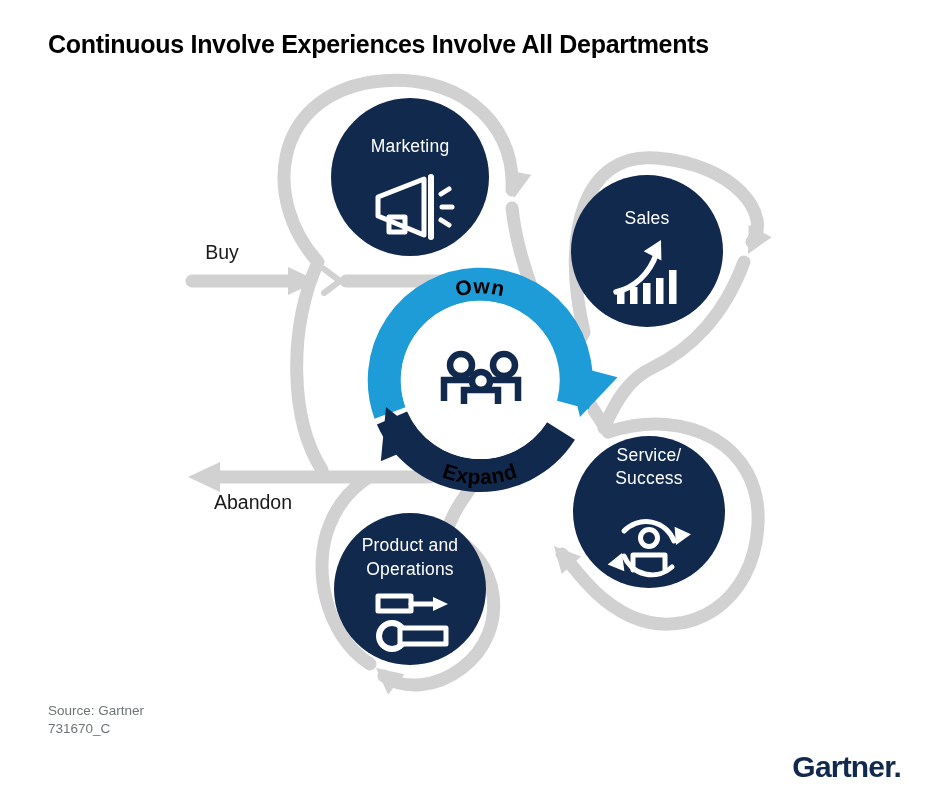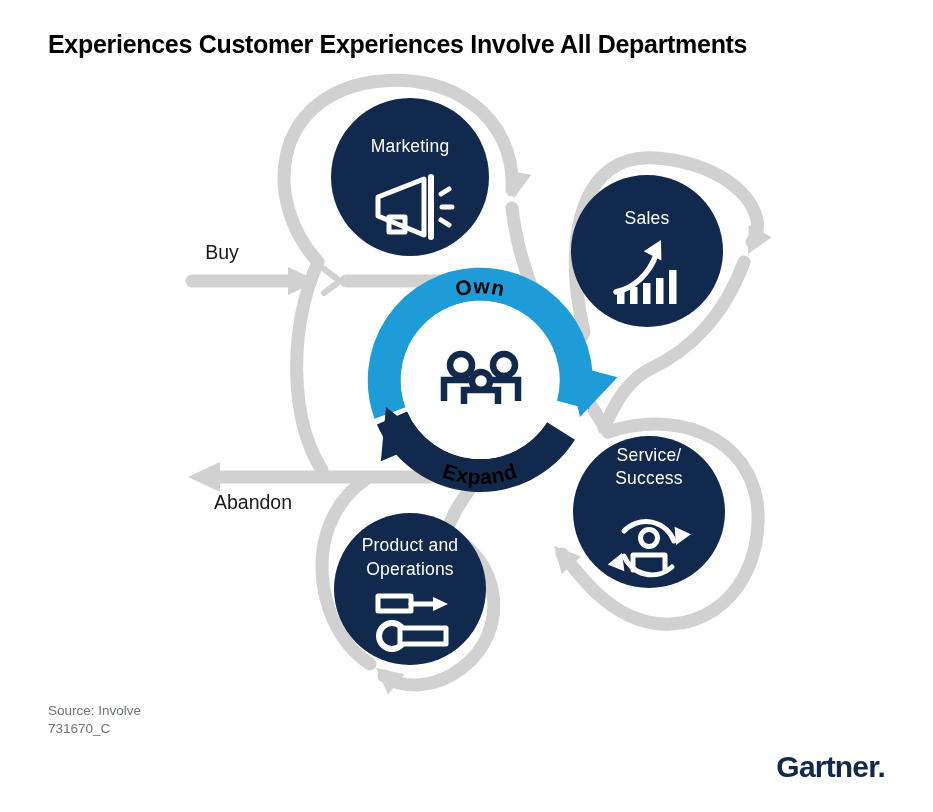--- a/index.html
+++ b/index.html
@@ -3,33 +3,33 @@
 <meta charset="utf-8">
 <style>
   html,body{margin:0;padding:0;background:#ffffff;}
   .page{position:relative;width:933px;height:812px;background:#fff;overflow:hidden;
         font-family:"Liberation Sans",sans-serif;}
   .title{position:absolute;left:48px;top:30px;width:840px;
          font-size:25px;font-weight:800;letter-spacing:-0.3px;color:#000;}
   .diagram{position:absolute;left:0;top:0;}
   .source{position:absolute;left:48px;top:703px;font-size:13.5px;color:#6e7478;}
   .docid{position:absolute;left:48px;top:721px;font-size:13.5px;color:#6e7478;}
-  .logo{position:absolute;right:48px;top:750px;font-size:30px;font-weight:700;
+  .logo{position:absolute;right:32px;top:750px;font-size:30px;font-weight:700;
         letter-spacing:-0.8px;color:#12294E;}
   svg text{font-family:"Liberation Sans",sans-serif;}
   .dept-label{font-size:17.5px;font-weight:500;fill:#ffffff;letter-spacing:0.2px;}
   .flow-label{font-size:19.5px;fill:#1a1a1a;}
   .cycle-label{font-size:21px;font-weight:700;fill:#000;letter-spacing:0.5px;}
 </style>
 </head>
 <body>
 
 <div class="page">
 
-  <div class="title">Experiences Customer Experiences Involve All Departments</div>
+  <div class="title">Continuous Involve Experiences Involve All Departments</div>
 
   <svg class="diagram" width="933" height="812" viewBox="0 0 933 812">
 
     <g stroke="#D1D1D1" stroke-width="13" fill="none" stroke-linecap="round" stroke-linejoin="round">
 
       <path d="M 192,281 L 290,281"></path>
       <path d="M 346,281 L 470,281"></path>
 
       <path d="M 322,470 C 290,420 288,330 318,262 C 262,200 272,98 372,82 C 452,70 516,118 512,190"></path>
       <path d="M 512,208 C 520,280 560,360 608,432"></path>
@@ -137,16 +137,16 @@
       </defs>
       <text class="cycle-label">
         <textPath href="#arcOwn" startOffset="50%" text-anchor="middle">Own</textPath>
       </text>
       <text class="cycle-label">
         <textPath href="#arcExpand" startOffset="50%" text-anchor="middle">Expand</textPath>
       </text>
     </g>
   </svg>
 
-  <div class="source">Source: Involve</div>
+  <div class="source">Source: Gartner</div>
   <div class="docid">731670_C</div>
   <div class="logo">Gartner.</div>
 </div>
 
 </body></html>

